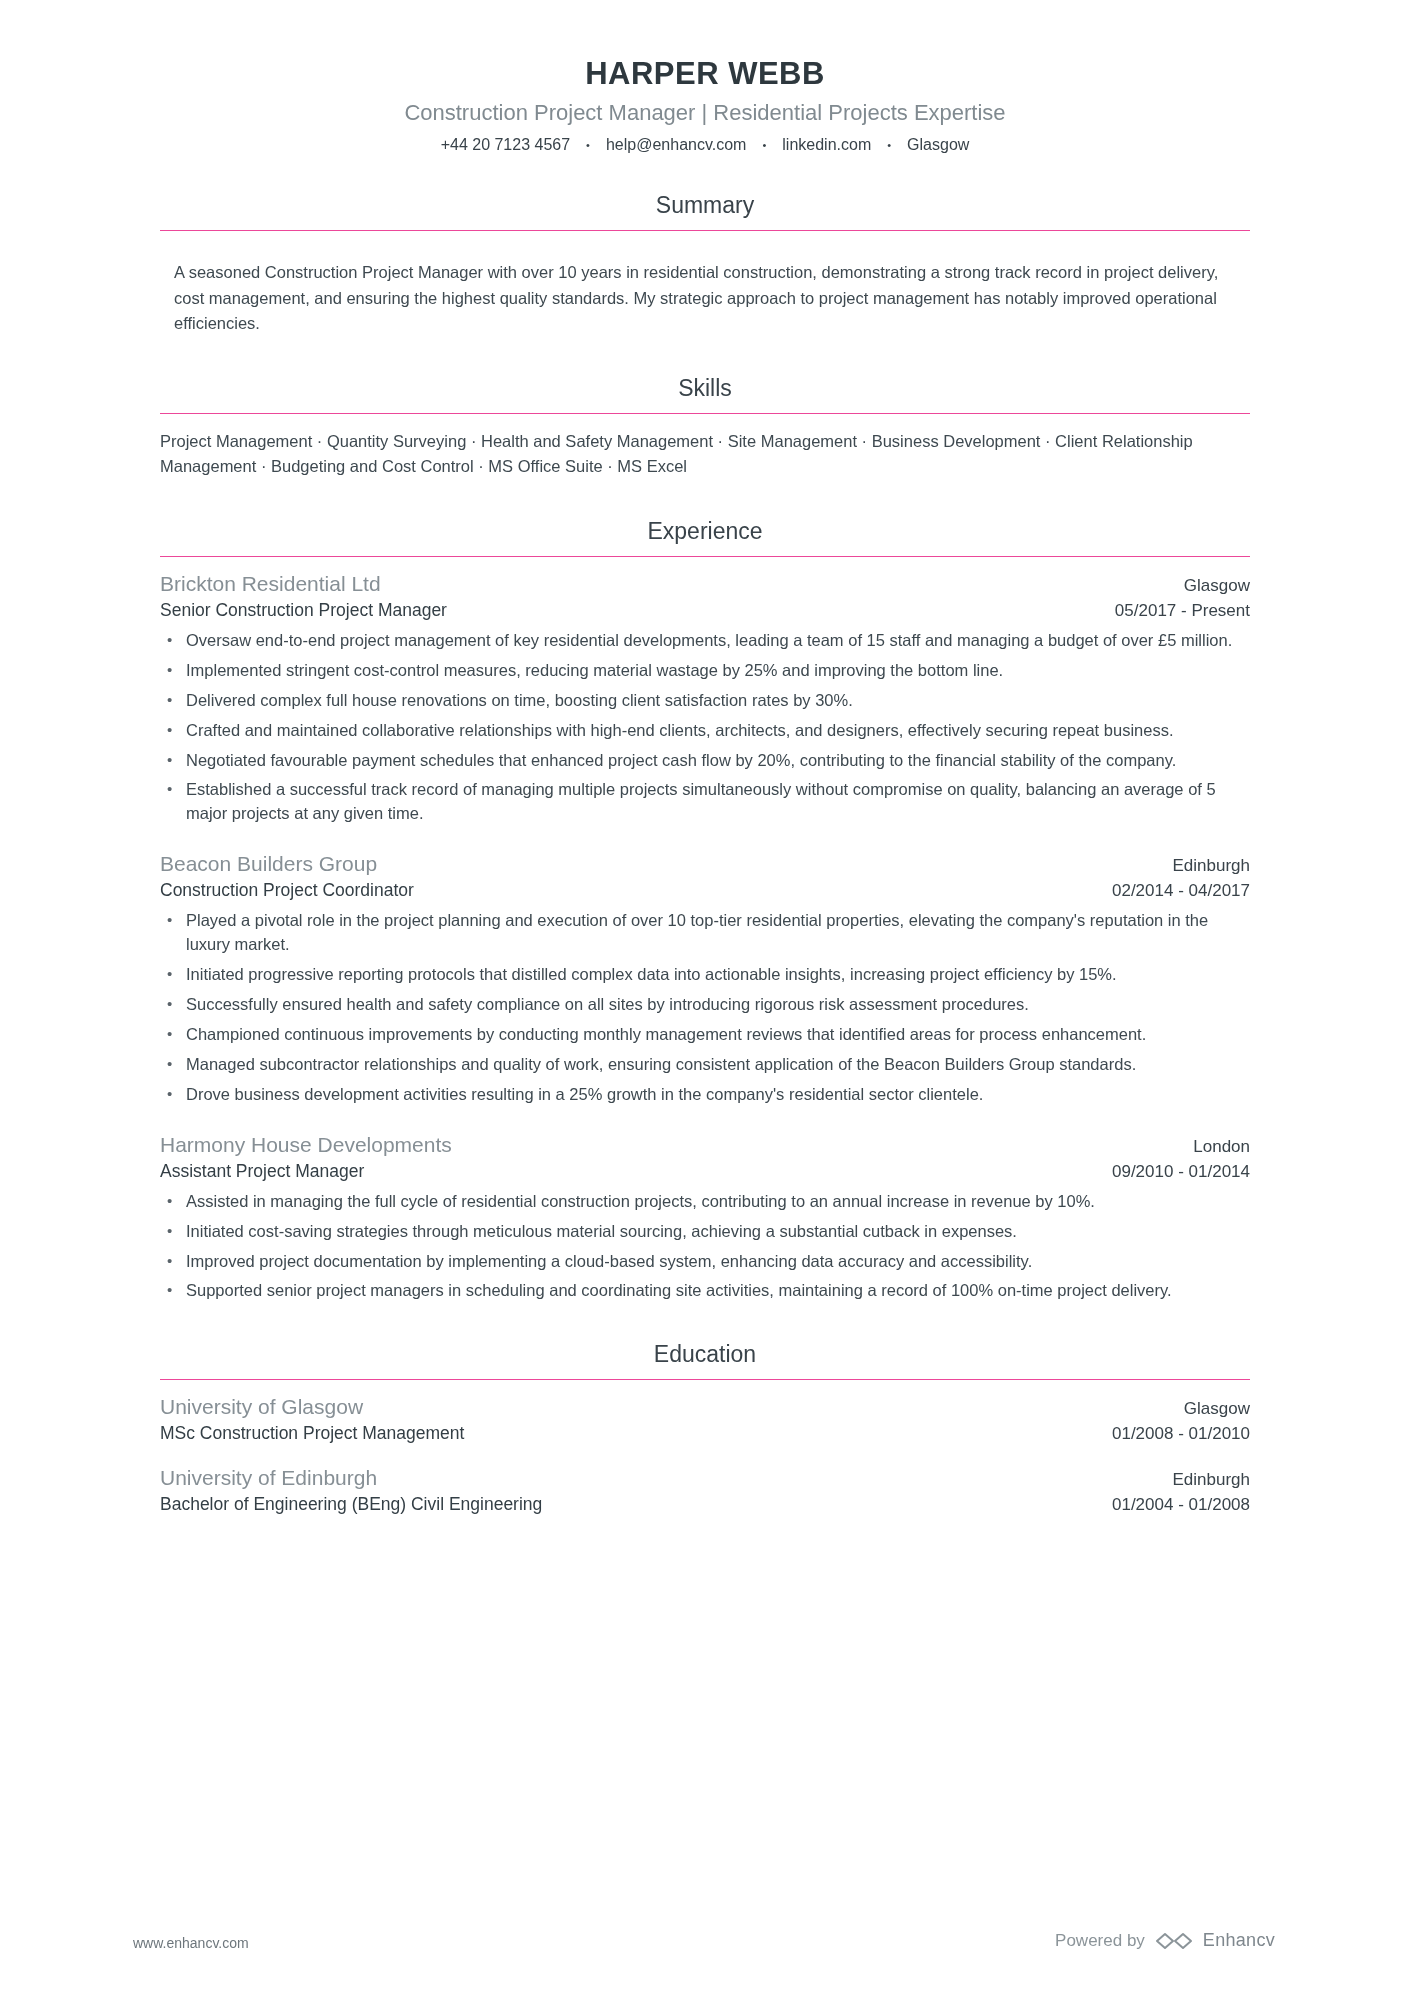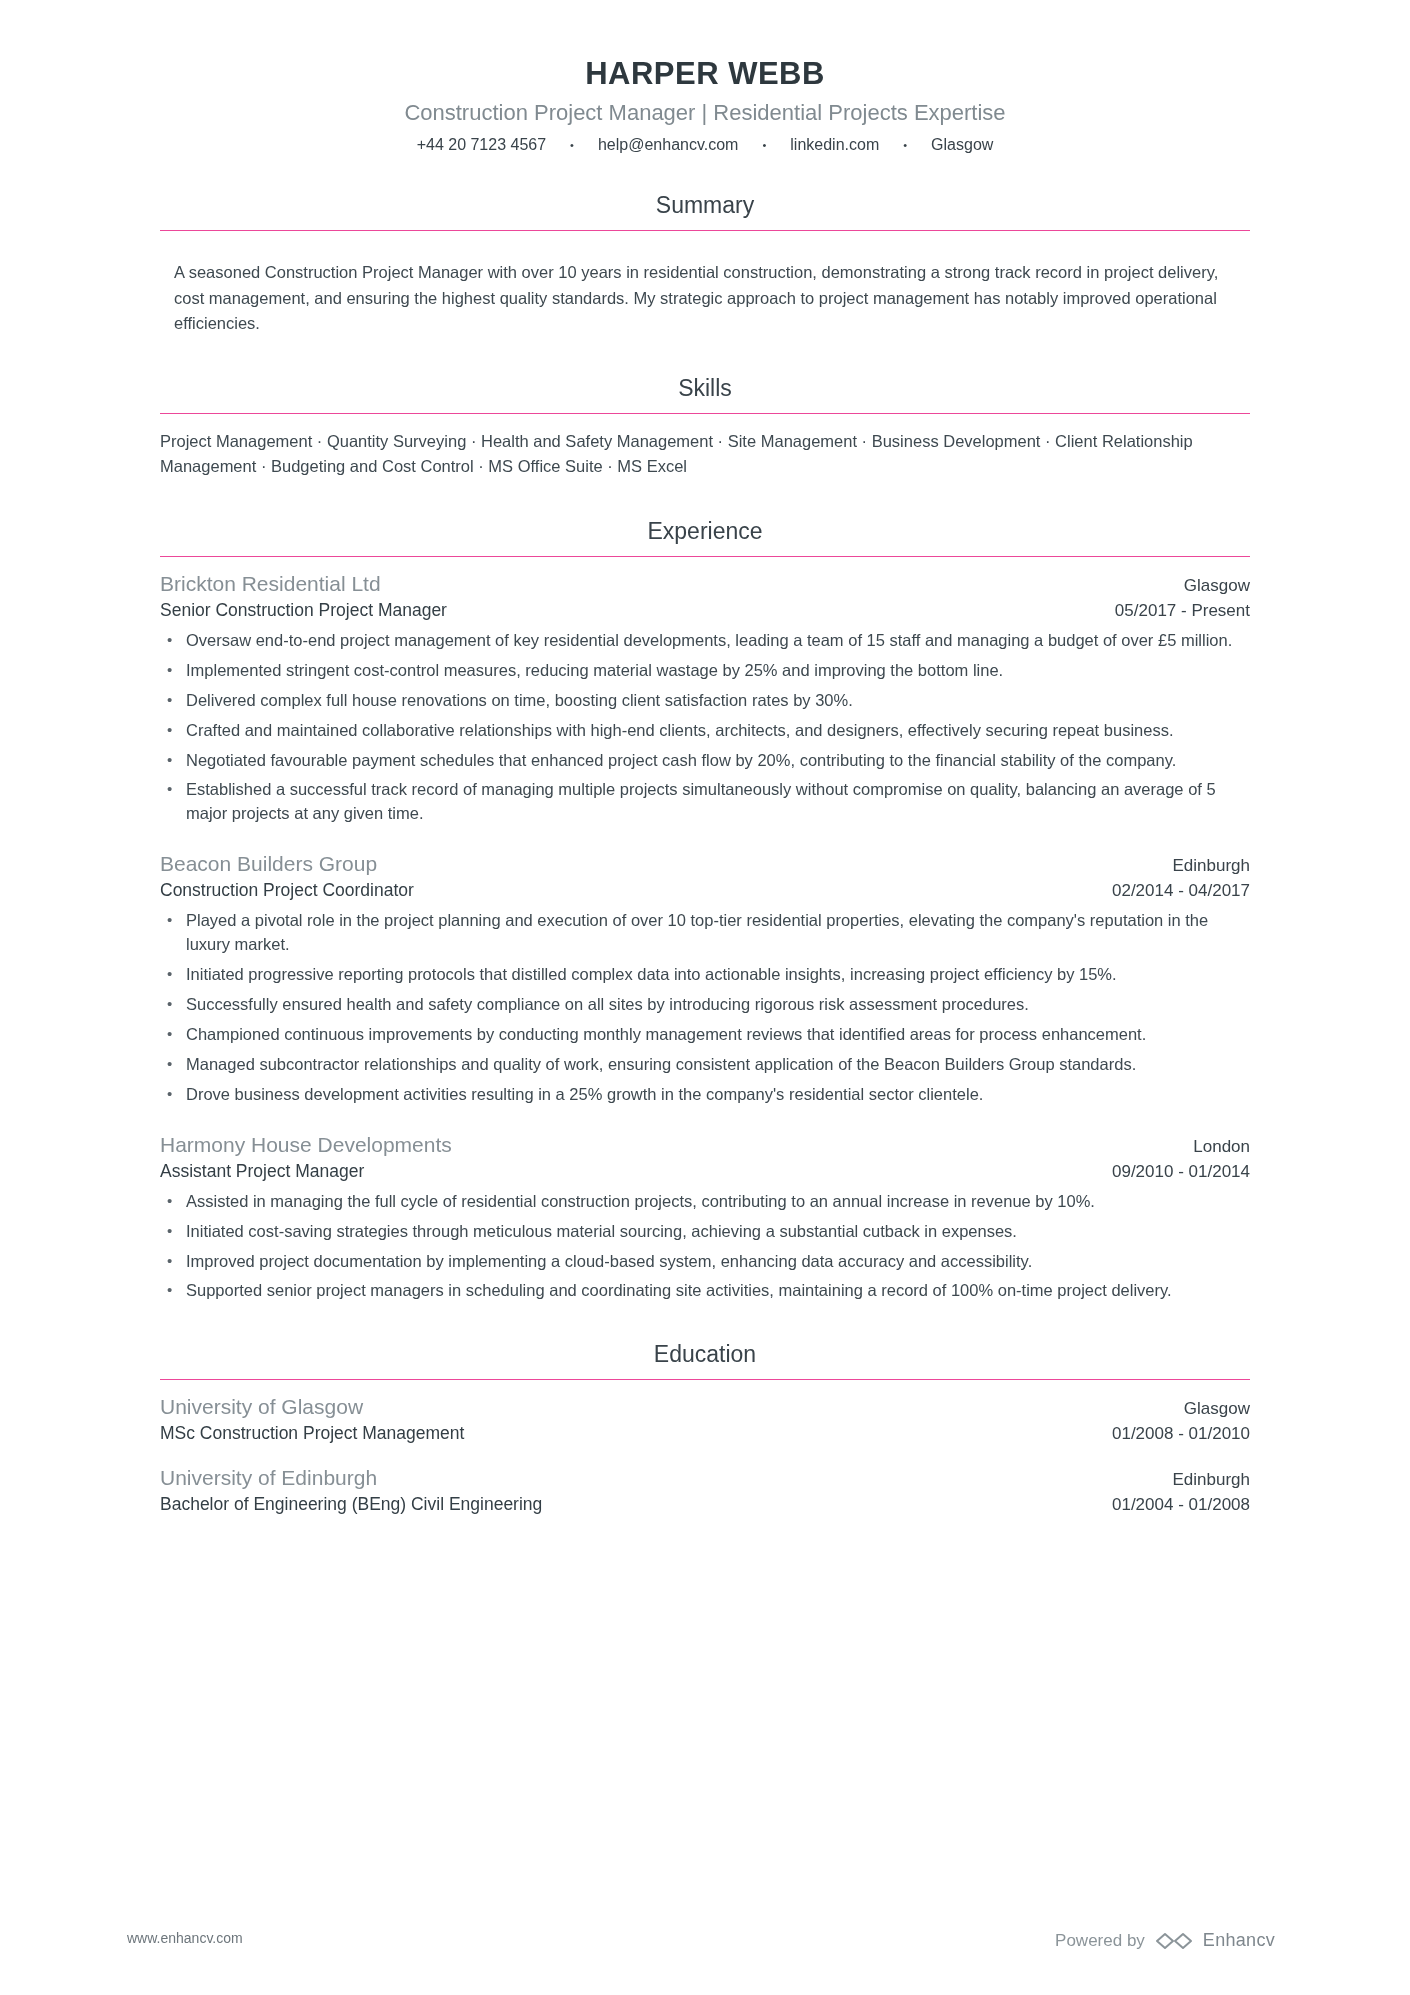--- a/index.html
+++ b/index.html
@@ -27,21 +27,21 @@
   .headline {
     font-size: 22px;
     color: #808a90;
     margin-top: 8px;
   }
   .contact-row {
     margin-top: 10px;
     display: flex;
     justify-content: center;
     align-items: center;
-    gap: 24px;
+    gap: 16px;
     font-size: 16px;
     color: #39434a;
   }
   .contact-sep { font-size: 11px; color: #39434a; }
 
   
   .section { margin-top: 38px; }
   .section-heading {
     text-align: center;
     font-size: 23px;
@@ -110,26 +110,26 @@
   .school:last-child { margin-bottom: 0; }
   .degree {
     font-size: 17.5px;
     color: #333e45;
     margin-top: 4px;
   }
 
   
   .footer {
     position: absolute;
-    left: 42px;
+    left: 48px;
     right: 50px;
     bottom: 44px;
     display: flex;
     justify-content: space-between;
-    align-items: flex-start;
+    align-items: flex-end;
   }
   .footer-site {
     font-size: 14px;
     color: #6d767c;
     text-decoration: none;
   }
   .powered {
     display: flex;
     align-items: center;
     gap: 10px;

